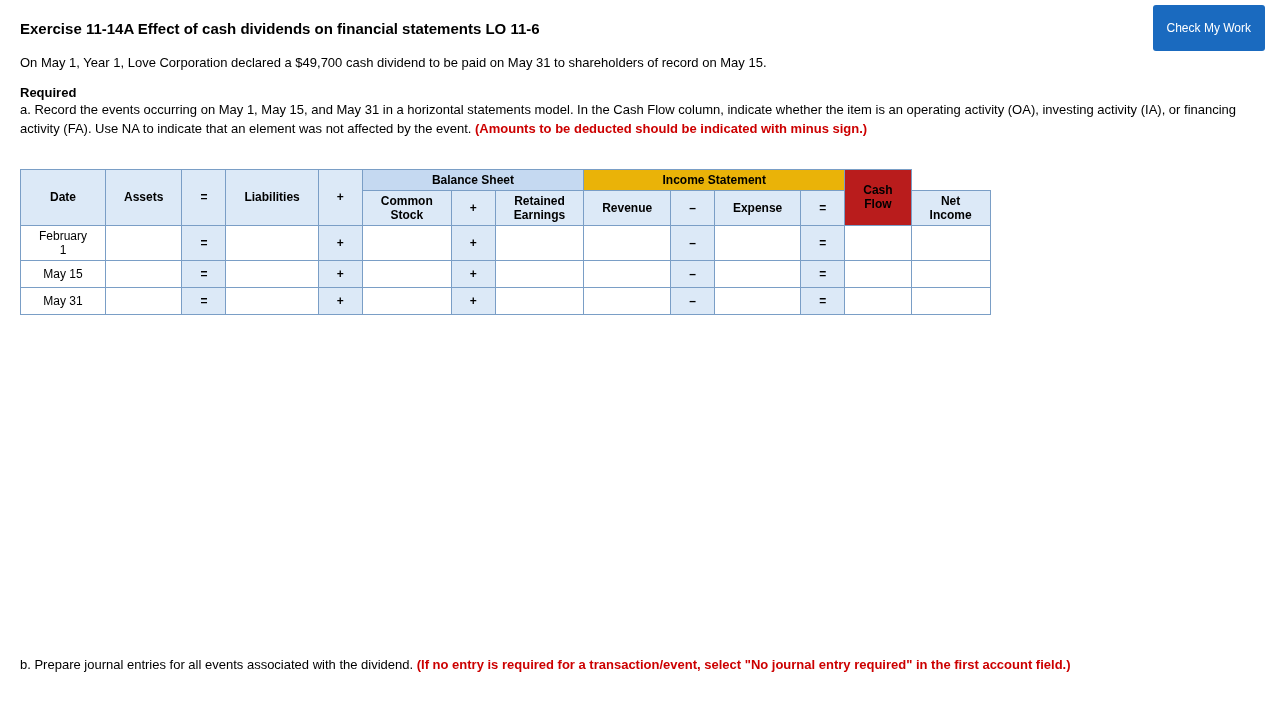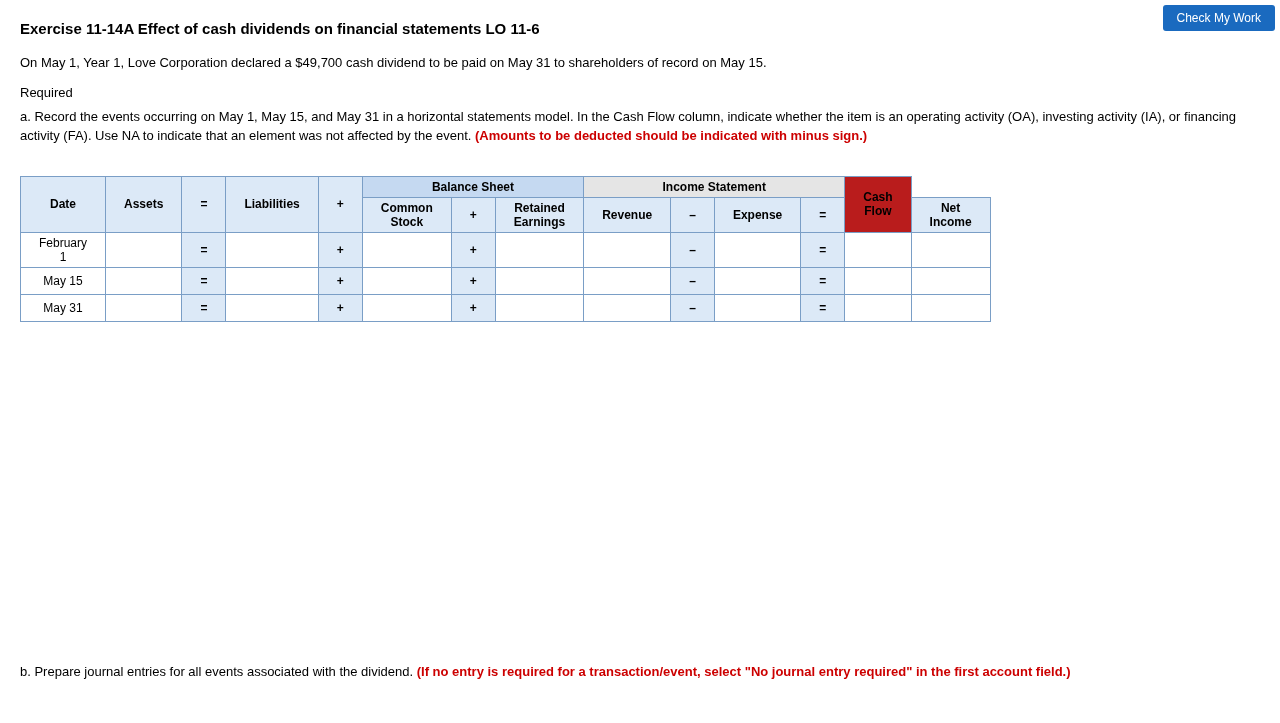--- a/index.html
+++ b/index.html
@@ -13,22 +13,22 @@
     .title {
       font-weight: bold;
       font-size: 15px;
       margin-bottom: 16px;
     }
     .intro {
       margin-bottom: 12px;
       line-height: 1.5;
     }
     .required-label {
-      font-weight: normal;
-      margin-bottom: 7px;
+      font-weight: bold;
+      margin-bottom: 0;
     }
     .instruction {
       line-height: 1.5;
       margin-bottom: 30px;
     }
     .red-bold {
       color: #cc0000;
       font-weight: bold;
     }
     
@@ -42,21 +42,21 @@
       text-align: center;
       padding: 3px 18px;
       font-size: 12px;
     }
     .header-group-bs {
       background-color: #c5d9f1;
       font-weight: bold;
       text-align: center;
     }
     .header-group-is {
-      background-color: #e5e5e5;
+      background-color: #eab308;
       font-weight: bold;
       text-align: center;
     }
     .header-cell {
       background-color: #dce9f7;
       font-weight: bold;
     }
     .operator-cell {
       background-color: #dce9f7;
       font-weight: bold;
@@ -89,25 +89,25 @@
       font-weight: bold;
       border-left: 2px solid #7a9ec6;
     }
     .bottom-instruction {
       margin-top: 340px;
       line-height: 1.5;
     }
     .top-right-btn {
       position: fixed;
       top: 5px;
-      right: 5px;
+      right: 15px;
       background: #1a6abf;
       color: #fff;
       border: none;
-      padding: 6px 14px;
+      padding: 16px 14px;
       font-size: 12px;
       cursor: pointer;
       border-radius: 3px;
     }
   </style>
 </head>
 <body>
 
 <button class="top-right-btn">Check My Work</button>
 

